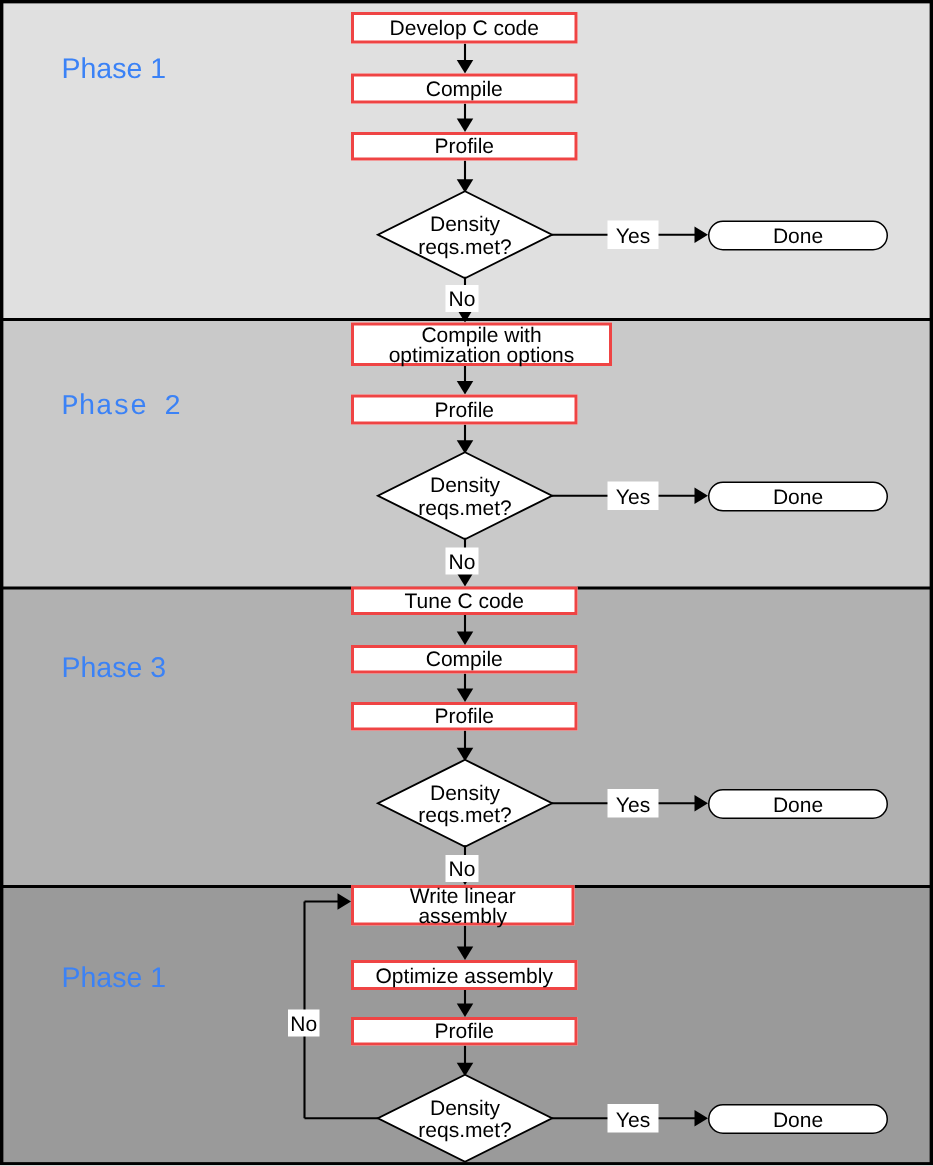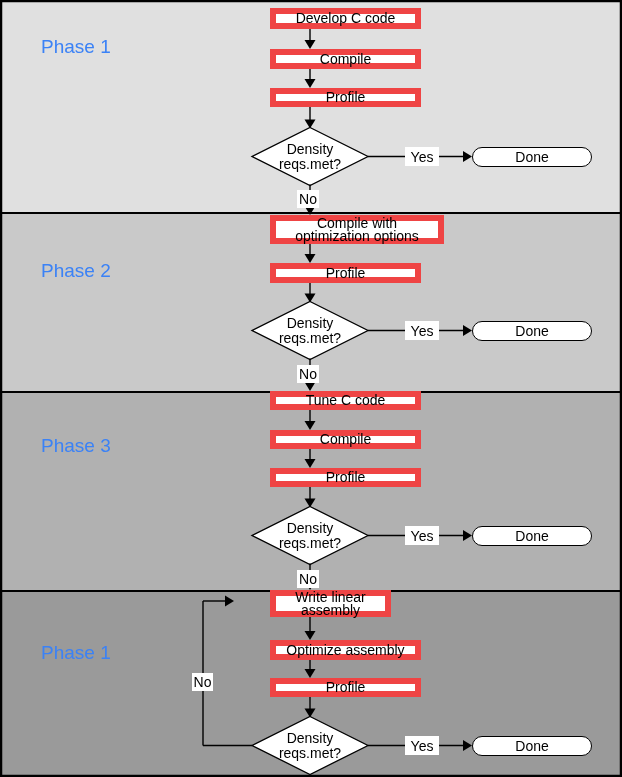--- a/index.html
+++ b/index.html
@@ -10,22 +10,22 @@
   .band{position:absolute;left:0;width:622px;z-index:0;}
   svg.overlay{position:absolute;left:0;top:0;z-index:1;}
   .node{
     position:absolute;z-index:2;display:flex;align-items:center;justify-content:center;
     text-align:center;color:#000;
   }
   .phase-label{
     position:absolute;z-index:2;font-size:19px;line-height:20px;color:#3b82f6;white-space:nowrap;
   }
   .step-box{
-    background:#fff;border:6px solid #ef4444;box-sizing:border-box;
-    font-size:14px;line-height:13px;white-space:pre-line;margin-left:36px;
+    background:#fff;border:2px solid #ef4444;box-sizing:border-box;
+    font-size:14px;line-height:13px;white-space:pre-line;
   }
   .decision-label{font-size:14px;line-height:15px;white-space:pre-line;}
   .edge-label{background:#fff;font-size:14px;line-height:18px;}
   .done-node{
     background:#fff;border:1px solid #000;border-radius:10px;box-sizing:border-box;
     font-size:14px;
   }
 </style>
 </head>
 <body>
@@ -87,40 +87,40 @@
     </svg>
     <div class="phase-label" style="left: 41px; top: 37px;">Phase 1</div>
     <div class="node step-box" style="left: 234px; top: 8px; width: 151px; height: 21px;">Develop C code</div>
     <div class="node step-box" style="left: 234px; top: 49px; width: 151px; height: 20px;">Compile</div>
     <div class="node step-box" style="left: 234px; top: 88px; width: 151px; height: 19px;">Profile</div>
     <div class="node decision-label" style="left: 252px; top: 141.5px; width: 116px; height: 30px;">Density
 reqs.met?</div>
     <div class="node edge-label" style="left: 405px; top: 147px; width: 34px; height: 19px;">Yes</div>
     <div class="node done-node" style="left: 472px; top: 146.5px; width: 120px; height: 20px;">Done</div>
     <div class="node edge-label" style="left: 297px; top: 190px; width: 22px; height: 18px;">No</div>
-    <div class="phase-label" style="left: 41px; top: 261px;">Phase 2</div>
+    <div class="phase-label" style="left: 41px; top: 261px; font-family: Liberation Mono, monospace;">Phase 2</div>
     <div class="node step-box" style="left: 234px; top: 215px; width: 174px; height: 29px;">Compile with
 optimization options</div>
     <div class="node step-box" style="left: 234px; top: 263px; width: 151px; height: 20px;">Profile</div>
     <div class="node decision-label" style="left: 252px; top: 315.5px; width: 116px; height: 30px;">Density
 reqs.met?</div>
     <div class="node edge-label" style="left: 405px; top: 321px; width: 34px; height: 19px;">Yes</div>
     <div class="node done-node" style="left: 472px; top: 320.5px; width: 120px; height: 20px;">Done</div>
     <div class="node edge-label" style="left: 297px; top: 365px; width: 22px; height: 18px;">No</div>
     <div class="phase-label" style="left: 41px; top: 436px;">Phase 3</div>
     <div class="node step-box" style="left: 234px; top: 391px; width: 151px; height: 19px;">Tune C code</div>
     <div class="node step-box" style="left: 234px; top: 430px; width: 151px; height: 19px;">Compile</div>
     <div class="node step-box" style="left: 234px; top: 468px; width: 151px; height: 19px;">Profile</div>
     <div class="node decision-label" style="left: 252px; top: 520.5px; width: 116px; height: 30px;">Density
 reqs.met?</div>
     <div class="node edge-label" style="left: 405px; top: 526px; width: 34px; height: 19px;">Yes</div>
     <div class="node done-node" style="left: 472px; top: 525.5px; width: 120px; height: 20px;">Done</div>
     <div class="node edge-label" style="left: 297px; top: 570px; width: 22px; height: 18px;">No</div>
     <div class="phase-label" style="left: 41px; top: 643px;">Phase 1</div>
-    <div class="node step-box" style="left: 234px; top: 590px; width: 121px; height: 27px;">Write linear
+    <div class="node step-box" style="left: 234px; top: 590px; width: 149px; height: 27px;">Write linear
 assembly</div>
     <div class="node step-box" style="left: 234px; top: 640px; width: 151px; height: 20px;">Optimize assembly</div>
     <div class="node step-box" style="left: 234px; top: 678px; width: 151px; height: 19px;">Profile</div>
     <div class="node decision-label" style="left: 252px; top: 730.5px; width: 116px; height: 30px;">Density
 reqs.met?</div>
     <div class="node edge-label" style="left: 405px; top: 736px; width: 34px; height: 19px;">Yes</div>
     <div class="node done-node" style="left: 472px; top: 735.5px; width: 120px; height: 20px;">Done</div>
     <div class="node edge-label" style="left: 192px; top: 673px; width: 21px; height: 18px;">No</div>
   </div>
 

